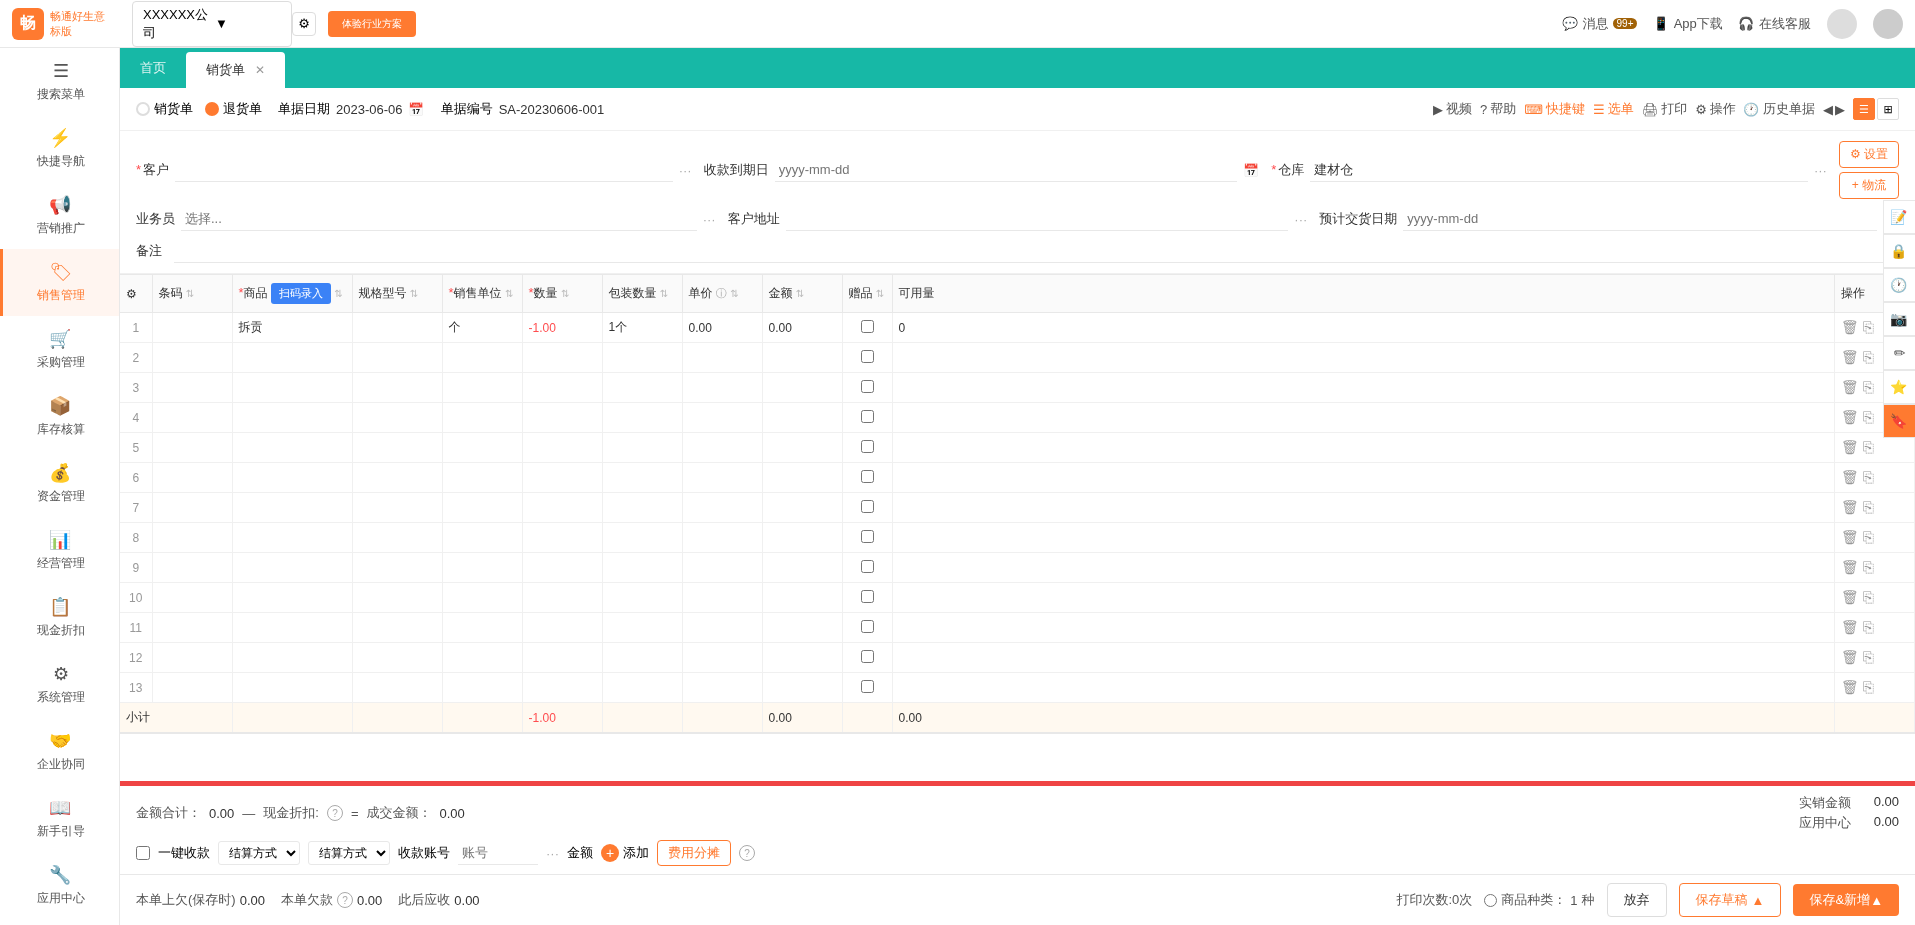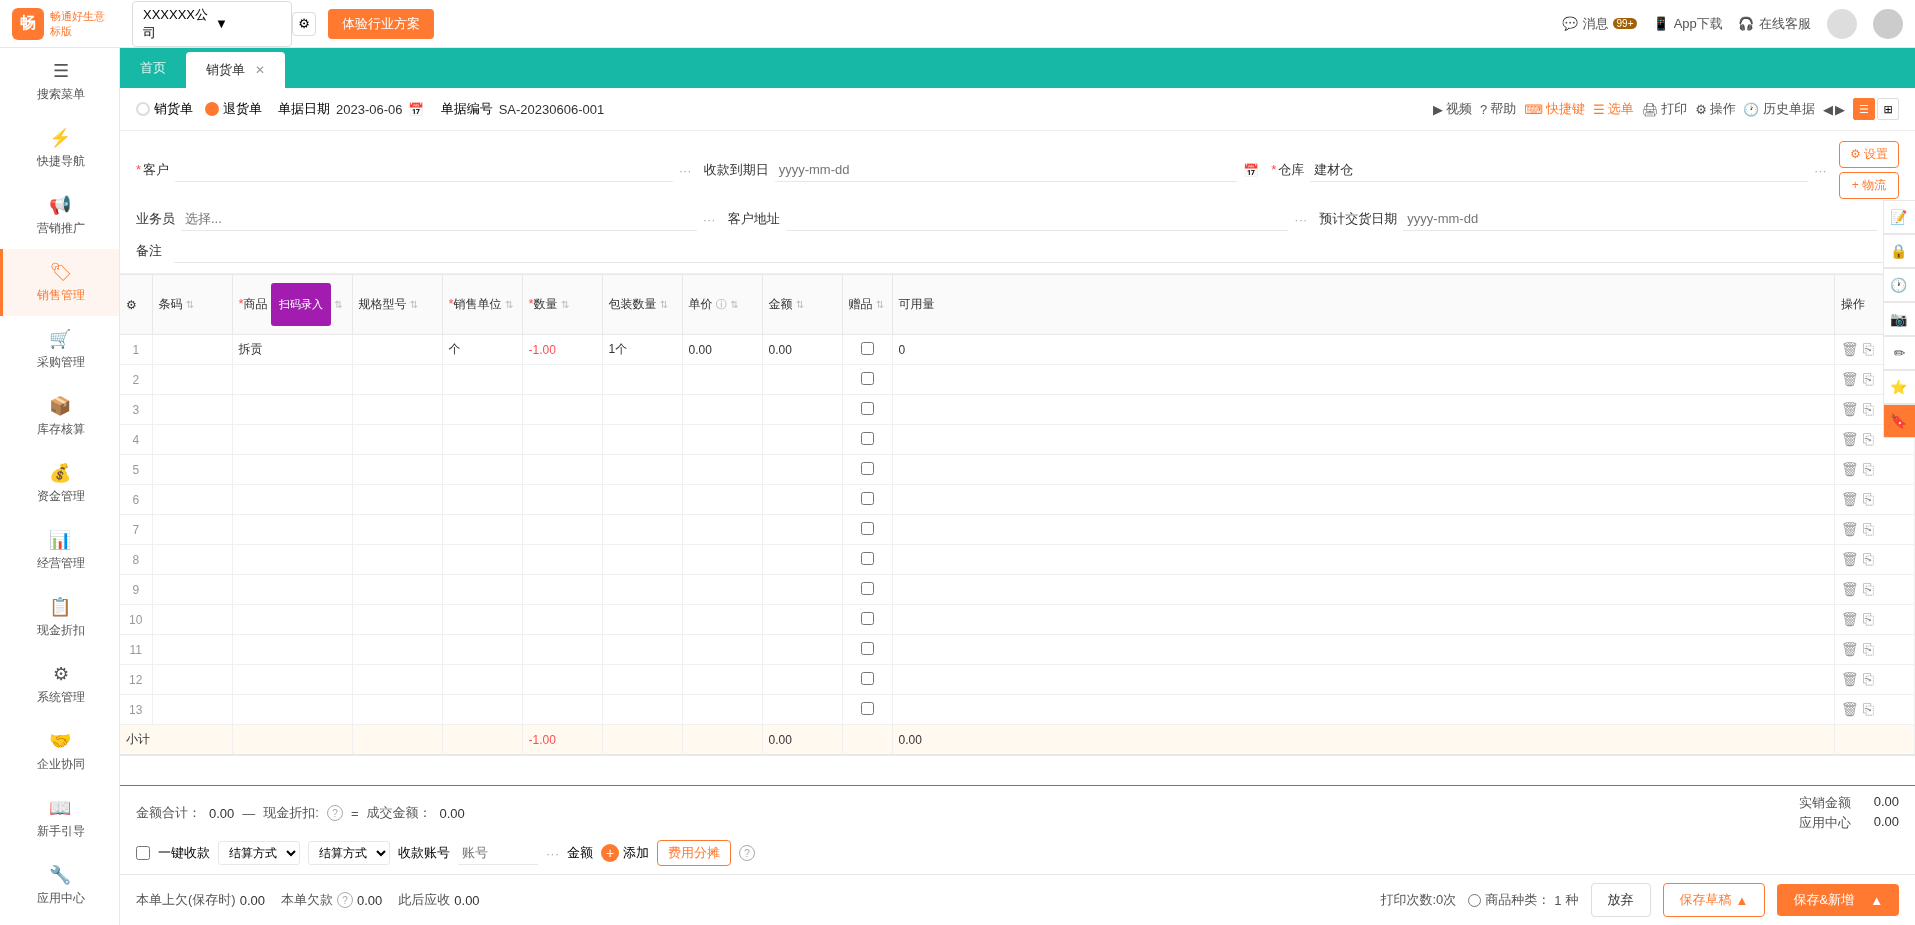--- a/index.html
+++ b/index.html
@@ -32,21 +32,21 @@
     .company-selector {
       display: flex; align-items: center; gap: 6px;
       border: 1px solid #ddd; border-radius: 4px;
       padding: 4px 10px; cursor: pointer; background: #fff;
       min-width: 160px;
     }
     .company-selector span { flex: 1; }
     .trial-btn {
       background: #ff7a30; color: #fff; border: none;
       border-radius: 4px; padding: 6px 14px; cursor: pointer;
-      margin-left: 12px; font-size: 13px;
+      margin-left: 12px; font-size: 10px;
     }
     .top-right {
       margin-left: auto;
       display: flex; align-items: center; gap: 16px;
     }
     .top-right-item {
       display: flex; align-items: center; gap: 4px;
       color: #555; cursor: pointer; font-size: 13px;
     }
     .badge {
@@ -244,39 +244,39 @@
     }
     td {
       padding: 6px 6px;
       border-bottom: 1px solid #f0f0f0;
       border-right: 1px solid #f0f0f0;
       font-size: 12px;
       color: #333;
     }
     .row-num { color: #999; text-align: center; }
     .scan-btn {
-      background: #a21caf; color: #fff; border: none;
-      border-radius: 3px; padding: 14px 8px; cursor: pointer;
+      background: #3b82f6; color: #fff; border: none;
+      border-radius: 3px; padding: 3px 8px; cursor: pointer;
       font-size: 11px;
     }
     .sort-icon { color: #bbb; font-size: 10px; cursor: pointer; }
     .col-actions { display: flex; gap: 4px; }
     .table-icon-btn { cursor: pointer; color: #999; font-size: 14px; }
     td.negative { color: #ff4d4f; }
     .checkbox-cell { text-align: center; }
     .subtotal-row td {
       background: #fff9f0;
       font-weight: 500;
       border-bottom: 2px solid #e8e8e8;
     }
 
     
     .form-footer {
       padding: 8px 16px;
-      border-top: 1px solid #ef4444;
+      border-top: 5px solid #ef4444;
       display: flex;
       flex-direction: column;
       gap: 8px;
       flex-shrink: 0;
       background: #fff;
     }
     .footer-row1 {
       display: flex; align-items: center; gap: 8px;
     }
     .footer-label { color: #555; }
@@ -335,21 +335,21 @@
       border: 1px solid #ff7a30; background: #fff;
       color: #ff7a30; border-radius: 4px;
       padding: 7px 16px; cursor: pointer;
       display: flex; align-items: center; gap: 4px;
       font-size: 13px;
     }
     .save-new-btn {
       background: #ff7a30; color: #fff;
       border: none; border-radius: 4px;
       padding: 7px 16px; cursor: pointer;
-      display: flex; align-items: center; gap: 16px;
+      display: flex; align-items: center; gap: 0;
       font-size: 13px;
     }
     .summary-row { display: flex; gap: 8px; font-size: 12px; color: #555; }
     .summary-val { color: #333; min-width: 40px; text-align: right; }
 
     
     .right-float {
       position: fixed;
       right: 0;
       top: 200px;

